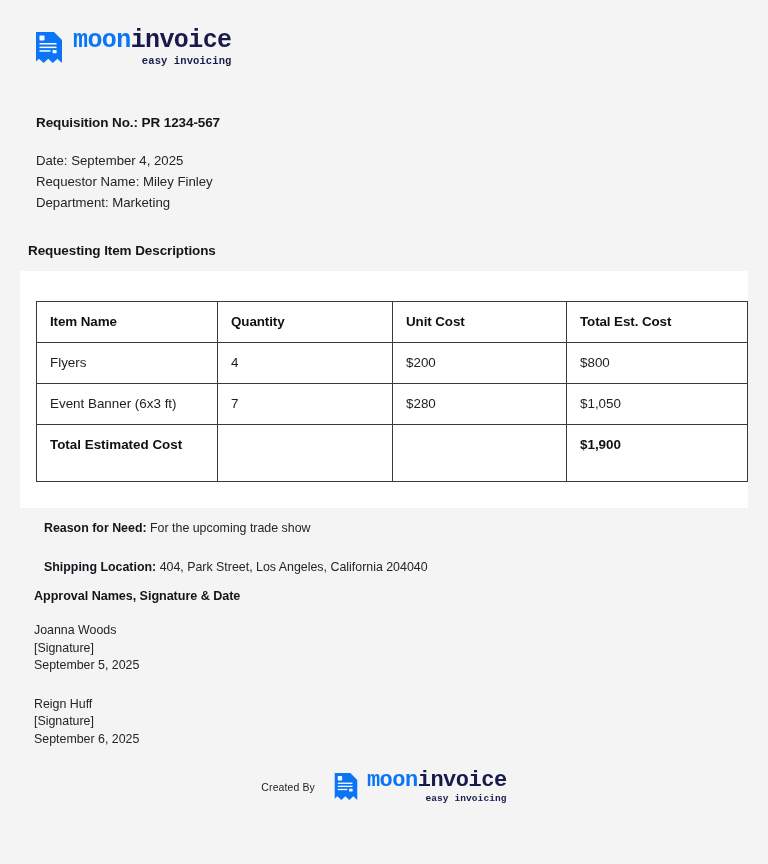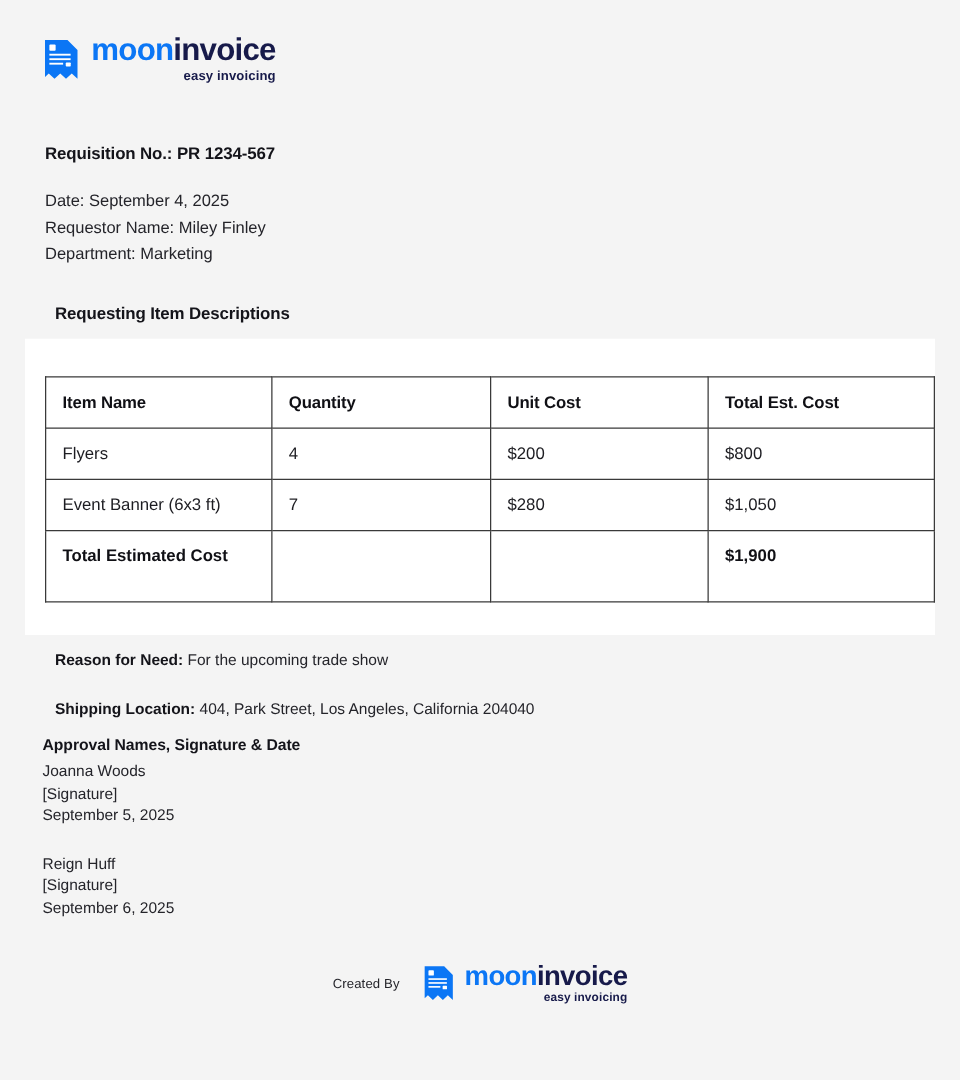--- a/index.html
+++ b/index.html
@@ -30,20 +30,21 @@
   .brand-mark {
     width: 30px;
     height: 33px;
     flex: none;
     display: block;
   }
   .brand-wordmark {
     display: flex;
     flex-direction: column;
     line-height: 1;
+    font-family: Liberation Mono, monospace;
   }
   .brand-name {
     font-size: 25px;
     font-weight: 700;
     letter-spacing: -0.6px;
     white-space: nowrap;
   }
   .brand-name .w-moon { color: #0b76f5; }
   .brand-name .w-invoice { color: #171a4a; }
   .brand-tagline {
@@ -70,21 +71,21 @@
     margin-top: 20px;
   }
   .meta-line {
     font-size: 13.2px;
     color: #24242a;
     line-height: 21px;
   }
 
   
   .section-title {
-    padding-left: 44px;
+    padding-left: 28px;
     margin-top: 30px;
     font-size: 13.5px;
     font-weight: 700;
     color: #14141a;
     letter-spacing: -0.1px;
   }
 
   
   .table-card {
     position: absolute;
@@ -156,21 +157,21 @@
     top: 589px;
     width: 430px;
   }
   .approvals-title {
     font-size: 12.6px;
     font-weight: 700;
     color: #14141a;
     letter-spacing: -0.05px;
   }
   .approver {
-    margin-top: 6px;
+    margin-top: 19px;
   }
   .approver.second { margin-top: 21px; }
   .approver-line {
     font-size: 12.4px;
     color: #24242a;
     line-height: 17.5px;
   }
 
   
   .doc-footer {

